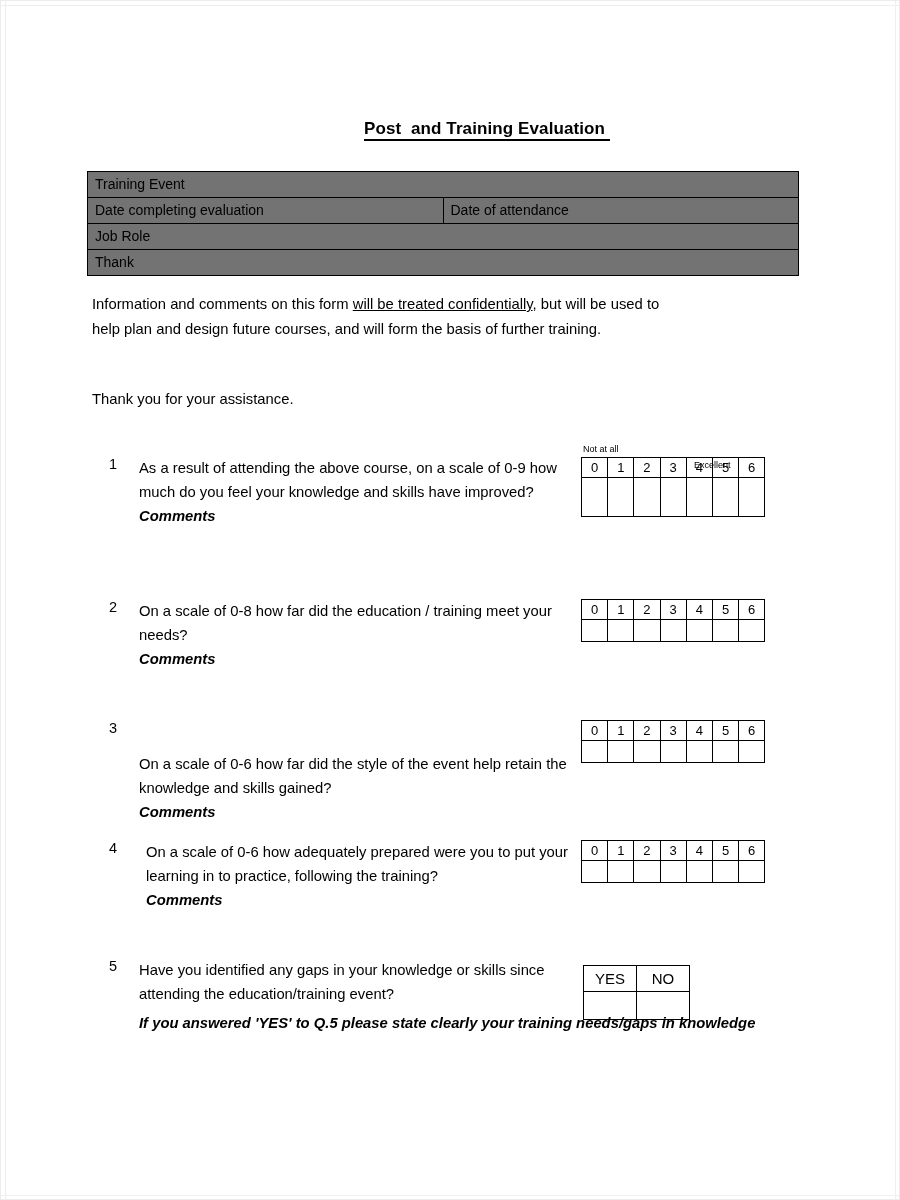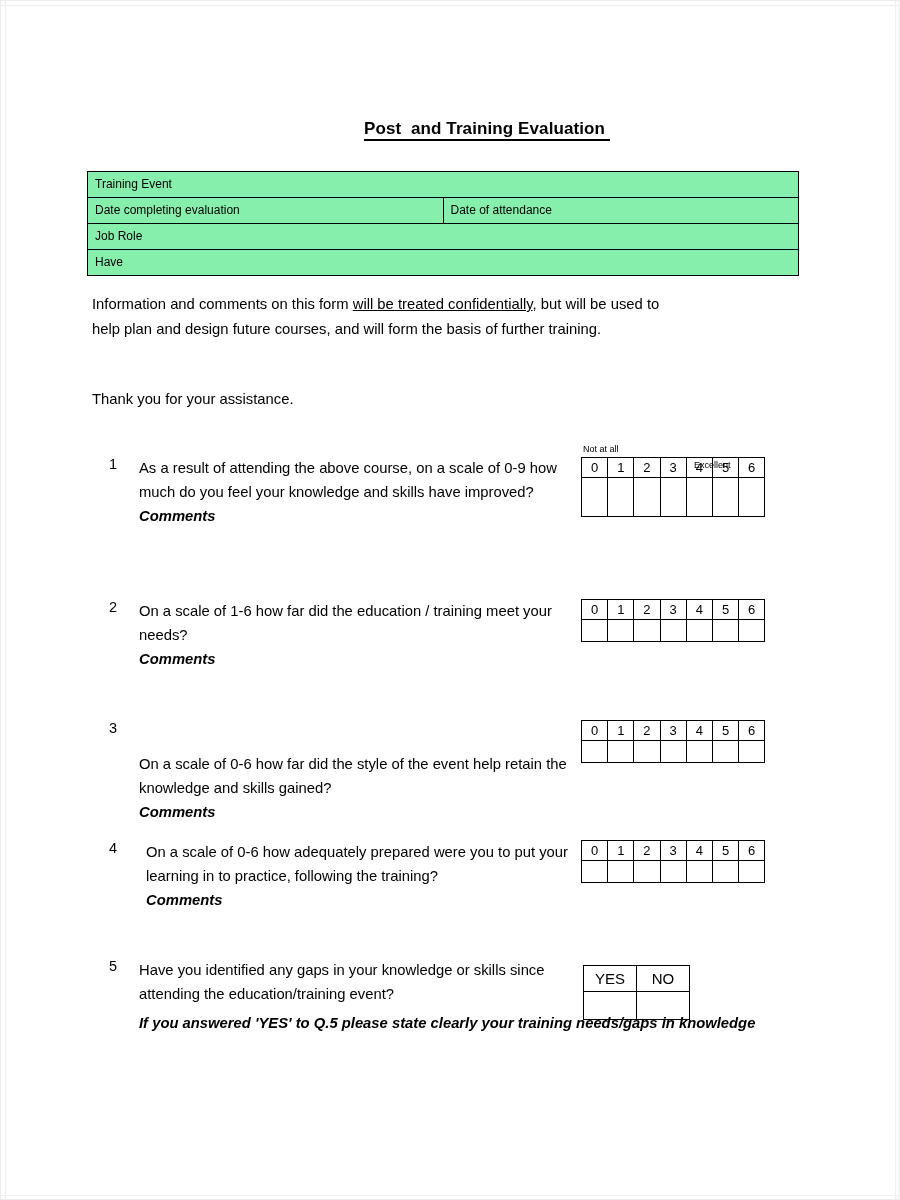--- a/index.html
+++ b/index.html
@@ -54,24 +54,24 @@
     position: absolute;
     left: 86px;
     top: 170px;
     width: 712px;
     border-collapse: collapse;
     background: #e8e8e8;
     table-layout: fixed;
   }
   .info-table td {
     border: 1.5px solid #000000;
-    background: #86efac;
+    background: #737373;
     height: 25px;
     padding: 0 0 0 7px;
-    font-size: 12px;
+    font-size: 14px;
     vertical-align: middle;
     line-height: 1.1;
   }
 
   
   .intro {
     position: absolute;
     left: 91px;
     top: 291px;
     width: 700px;
@@ -218,21 +218,21 @@
       <td colspan="2">Training Event</td>
     </tr>
     <tr>
       <td style="width:376px;">Date completing evaluation</td>
       <td style="width:336px;">Date of attendance</td>
     </tr>
     <tr>
       <td colspan="2">Job Role</td>
     </tr>
     <tr>
-      <td colspan="2">Have</td>
+      <td colspan="2">Thank</td>
     </tr>
   </tbody>
     </table>
 
   <div class="intro">
     <div><span>Information and comments on this form </span><span class="u">will be treated confidentially</span><span>, but will be used to</span></div>
     <div>help plan and design future courses, and will form the basis of further training.</div>
   </div>
   <div class="thanks">Thank you for your assistance.</div>
 
@@ -268,21 +268,21 @@
           <td></td>
         </tr>
       </tbody>
         </table>
     </div>
   </div>
 
   <div class="question" style="top:598px;">
     <div class="q-num">2</div>
     <div class="q-body">
-      <div class="q-text">On a scale of 1-6 how far did the education / training meet your needs?</div>
+      <div class="q-text">On a scale of 0-8 how far did the education / training meet your needs?</div>
       <div class="q-comments">Comments</div>
     </div>
     <div class="scale-wrap" style="top:0px;">
       <table class="scale">
         <tbody>
             <tr class="head">
           <td>0</td>
           <td>1</td>
           <td>2</td>
           <td>3</td>

